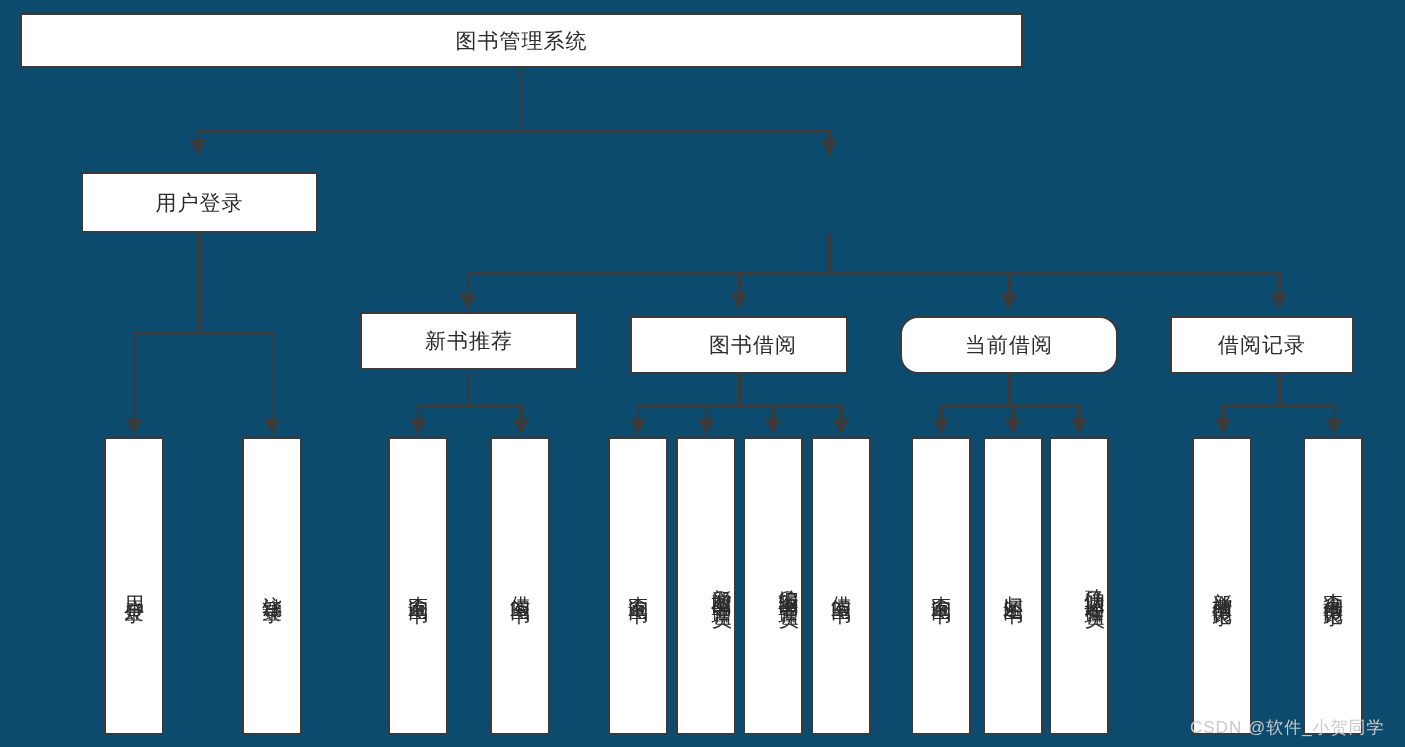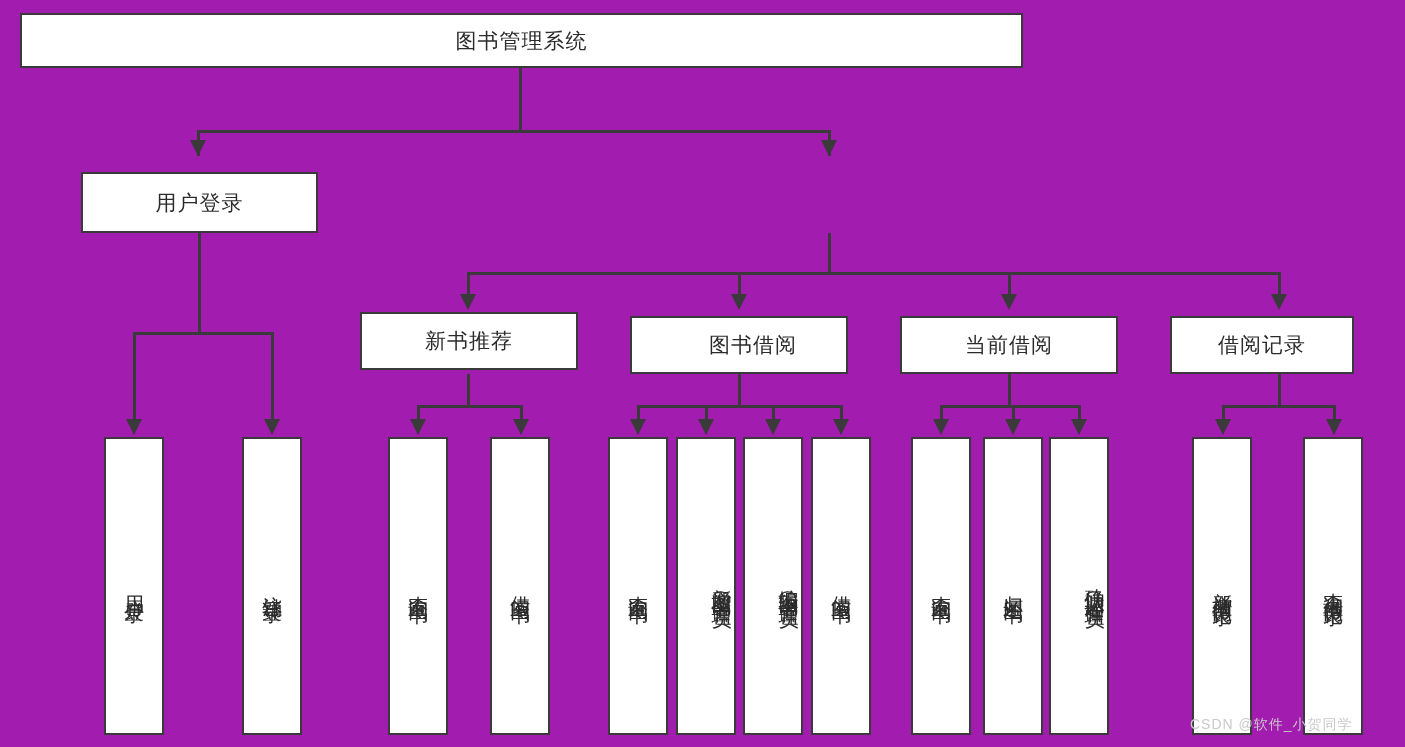--- a/index.html
+++ b/index.html
@@ -1,26 +1,26 @@
 <!DOCTYPE html>
 <html><head>
 <meta charset="utf-8">
 <style>
   html,body{margin:0;padding:0;background:#ffffff;}
   body{font-family:"Liberation Sans","DejaVu Sans",sans-serif;}
-  #stage{position:relative;width:1405px;height:747px;background:#a21caf;overflow:hidden;}
+  #stage{position:relative;width:1405px;height:747px;background:#0c4a6e;overflow:hidden;}
   .node{position:absolute;box-sizing:border-box;background:#ffffff;border:2.5px solid #3a3a3a;display:flex;align-items:center;justify-content:center;color:#2b2b2b;}
   .node.h-node{font-size:21px;letter-spacing:1px;}
   .node.v-node{font-size:20px;writing-mode:vertical-rl;text-orientation:upright;line-height:1.28;letter-spacing:3px;padding:6px 0;align-items:flex-start;justify-content:center;}
   .node.v-node.mid{align-items:center;}
   .conn{position:absolute;background:#3a3a3a;}
   .conn.v{width:3px;}
   .conn.h{height:3px;}
   .arrow{position:absolute;width:0;height:0;border-left:8px solid transparent;border-right:8px solid transparent;border-top:16px solid #3a3a3a;}
-  .watermark{position:absolute;color:#c9c9c9;font-size:14px;letter-spacing:1px;white-space:nowrap;}
+  .watermark{position:absolute;color:#c9c9c9;font-size:17px;letter-spacing:1px;white-space:nowrap;}
 </style>
 </head>
 <body>
 
 <div id="stage">
 
   <div class="node h-node" style="left:20px;top:13px;width:1003px;height:55px;">
     <span>图书管理系统</span>
   </div>
 
@@ -62,21 +62,21 @@
   <div class="arrow" style="left:1001px;top:294px;"></div>
   <div class="conn v" style="left:1278px;top:272px;height:32px;"></div>
   <div class="arrow" style="left:1271px;top:294px;"></div>
 
   <div class="node h-node" style="left:360px;top:312px;width:218px;height:58px;">
     <span>新书推荐</span>
   </div>
   <div class="node h-node" style="left:630px;top:316px;width:218px;height:58px;padding-left:28px;">
     <span>图书借阅</span>
   </div>
-  <div class="node h-node" style="left:900px;top:316px;width:218px;height:58px;">
+  <div class="node h-node" style="left:900px;top:316px;width:218px;height:58px;border-radius:18px;">
     <span>当前借阅</span>
   </div>
   <div class="node h-node" style="left:1170px;top:316px;width:184px;height:58px;">
     <span>借阅记录</span>
   </div>
 
   <div class="conn v" style="left:467px;top:374px;height:33px;"></div>
   <div class="conn h" style="left:417px;top:405px;width:103px;"></div>
   <div class="conn v" style="left:417px;top:405px;height:18px;"></div>
   <div class="arrow" style="left:410px;top:419px;"></div>

